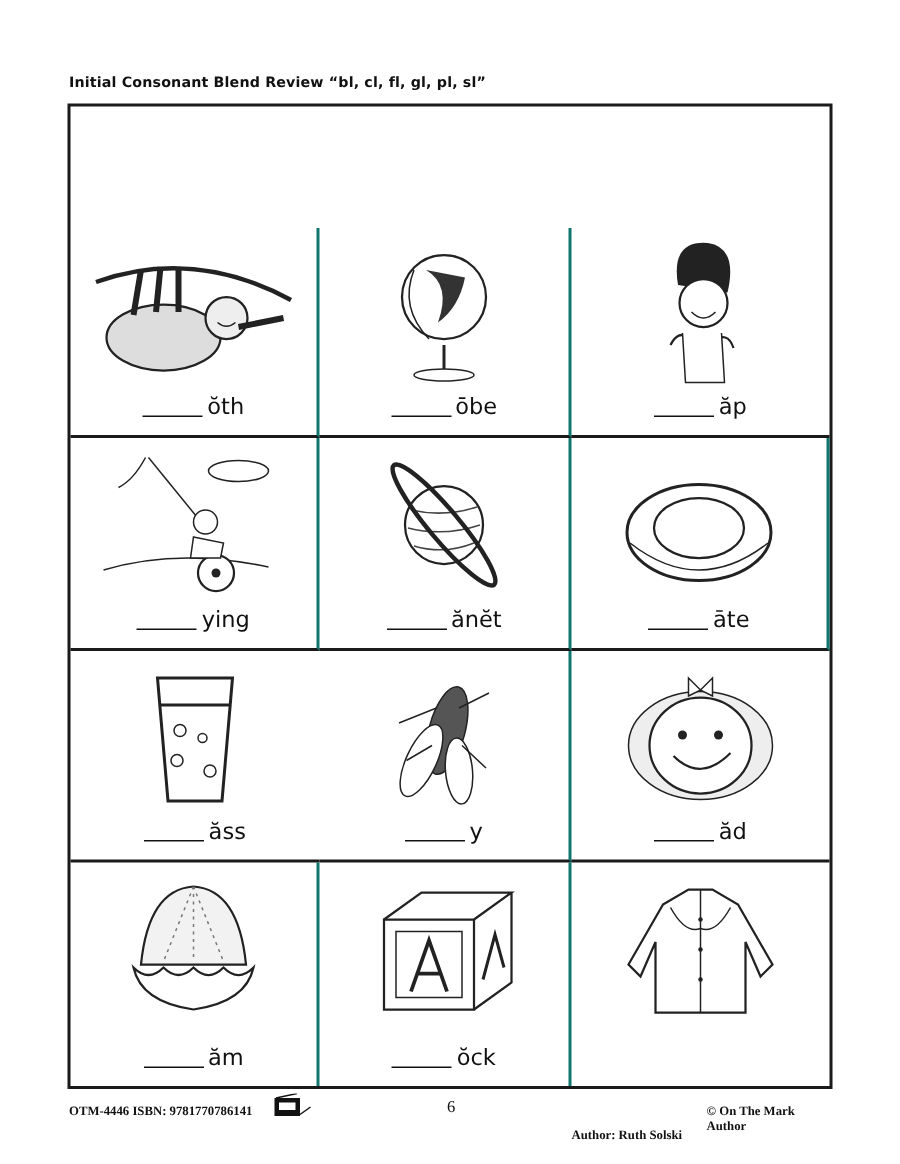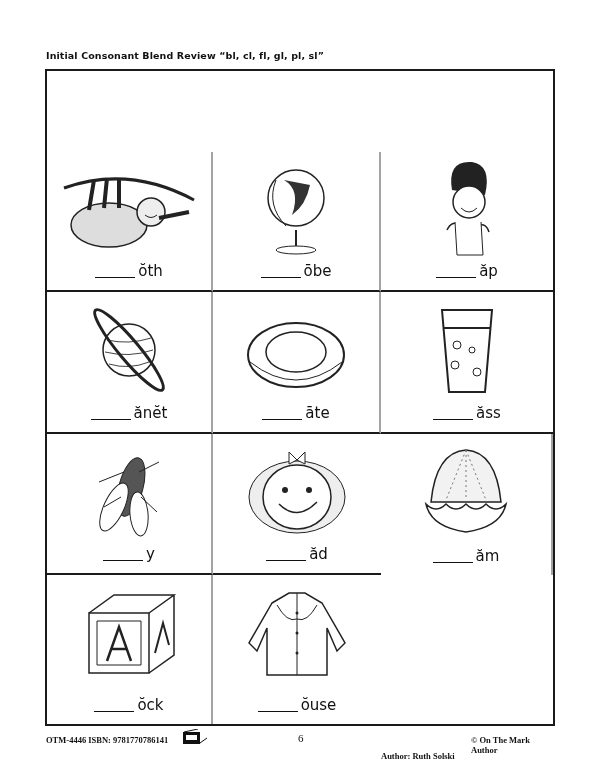--- a/index.html
+++ b/index.html
@@ -9,21 +9,21 @@
   .header { position: absolute; left: 0; top: 0; width: 506px; height: 79px; border-bottom: 2px solid #1a1a1a; }
   .name-row { position: absolute; top: 8px; left: 0; width: 100%; font-size: 14px; font-weight: bold; }
   .name-label { position: absolute; left: 30px; top: 0; }
   .name-line { position: absolute; left: 80px; top: 16px; width: 173px; border-bottom: 1.5px solid #111; }
   .date-label { position: absolute; left: 266px; top: 0; }
   .date-line { position: absolute; left: 308px; top: 16px; width: 173px; border-bottom: 1.5px solid #111; }
   .instr1 { position: absolute; top: 34px; left: 0; width: 100%; text-align: center; font-size: 12.5px; }
   .instr2 { position: absolute; top: 57px; left: 0; width: 100%; text-align: center; font-size: 12.5px; }
   .instr2 b { font-weight: bold; }
   .grid { position: absolute; left: 0; top: 81px; width: 506px; height: 572px; display: grid; grid-template-columns: 166px 168px 172px; grid-template-rows: 140px 142px 141px 149px; }
-  .cell { position: relative; border-right: 2px solid #a3a3a3; border-bottom: 2px solid #1a1a1a; box-sizing: border-box; }
+  .cell { position: relative; border-right: 2px solid #0f766e; border-bottom: 2px solid #1a1a1a; box-sizing: border-box; }
   .cell.col3 { border-right: none; }
   .cell.row4 { border-bottom: none; }
   .pic { position: absolute; left: 50%; top: 8px; transform: translateX(-50%); width: 140px; height: 100px; }
   .pic svg { width: 100%; height: 100%; }
   .word { position: absolute; left: 0; width: 100%; bottom: 10px; text-align: center; font-size: 15px; white-space: pre; }
   .blank { display: inline-block; width: 40px; border-bottom: 1.5px solid #111; margin-right: 3px; vertical-align: -2px; }
   .footer { position: absolute; top: 735px; left: 46px; width: 508px; font-family: "Liberation Serif", serif; font-size: 8.5px; font-weight: bold; }
   .f-code { position: absolute; left: 0; top: 0; }
   .f-icon { position: absolute; left: 136px; top: -6px; width: 26px; height: 16px; }
   .f-page { position: absolute; left: 252px; top: -3px; font-size: 11px; font-weight: normal; }
@@ -73,20 +73,35 @@
             <path d="M50 70 Q55 60 62 65 M78 68 Q88 60 92 72" stroke="#222" stroke-width="1.5" fill="none"></path>
             <path d="M58 62 L60 95 L86 95 L84 62" stroke="#222" fill="#fff"></path>
           </svg>
       </div>
       <div class="word"><span class="blank"></span><span>ăp</span></div>
     </div>
 
     <div class="cell">
       <div class="pic">
         <svg viewBox="0 0 140 100">
+            <path d="M40 5 L75 48" stroke="#222"></path>
+            <path d="M38 5 Q30 20 20 25" stroke="#222" fill="none"></path>
+            <ellipse cx="100" cy="14" rx="20" ry="7" fill="#fff" stroke="#222"></ellipse>
+            <path d="M10 80 Q60 65 120 78" stroke="#222" fill="none"></path>
+            <circle cx="78" cy="48" r="8" fill="#fff" stroke="#222"></circle>
+            <circle cx="85" cy="82" r="12" fill="#fff" stroke="#222" stroke-width="1.5"></circle>
+            <circle cx="85" cy="82" r="3" fill="#222"></circle>
+            <path d="M70 58 L90 62 L88 72 L68 72 Z" fill="#fff" stroke="#222"></path>
+          </svg>
+      </div>
+      <div class="word"><span class="blank"></span><span>ying</span></div>
+    </div>
+    <div class="cell">
+      <div class="pic">
+        <svg viewBox="0 0 140 100">
             <circle cx="70" cy="50" r="26" fill="#fff" stroke="#222" stroke-width="1.5"></circle>
             <path d="M48 40 Q70 45 92 38 M46 52 Q70 58 94 50 M50 64 Q70 70 90 62" stroke="#444" fill="none"></path>
             <ellipse cx="70" cy="50" rx="52" ry="10" transform="rotate(50 70 50)" fill="none" stroke="#222" stroke-width="3"></ellipse>
           </svg>
       </div>
       <div class="word"><span class="blank"></span><span>ănĕt</span></div>
     </div>
     <div class="cell">
       <div class="pic">
         <svg viewBox="0 0 140 100">
@@ -162,21 +177,20 @@
       <div class="pic">
         <svg viewBox="0 0 140 100">
             <path d="M45 20 L62 10 L78 10 L95 20 L118 60 L110 68 L100 45 L100 92 L40 92 L40 45 L30 68 L22 60 Z" fill="#fff" stroke="#222" stroke-width="1.5"></path>
             <path d="M70 10 L70 92" stroke="#222"></path>
             <circle cx="70" cy="30" r="1.5" fill="#222"></circle>
             <circle cx="70" cy="50" r="1.5" fill="#222"></circle>
             <circle cx="70" cy="70" r="1.5" fill="#222"></circle>
             <path d="M50 22 Q60 40 70 36 Q80 40 90 22" stroke="#222" fill="none"></path>
           </svg>
       </div>
-      <div class="word"><span class="blank"></span><span>ŏuse</span></div>
     </div>
   </div>
 </div>
 
 <div class="footer">
   <span class="f-code">OTM-4446   ISBN: 9781770786141</span>
   <span class="f-icon">
     <svg viewBox="0 0 26 16" width="26" height="16">
         <rect x="1" y="3" width="17" height="12" fill="#111"></rect>
         <rect x="4" y="6" width="11" height="5" fill="#fff"></rect>

